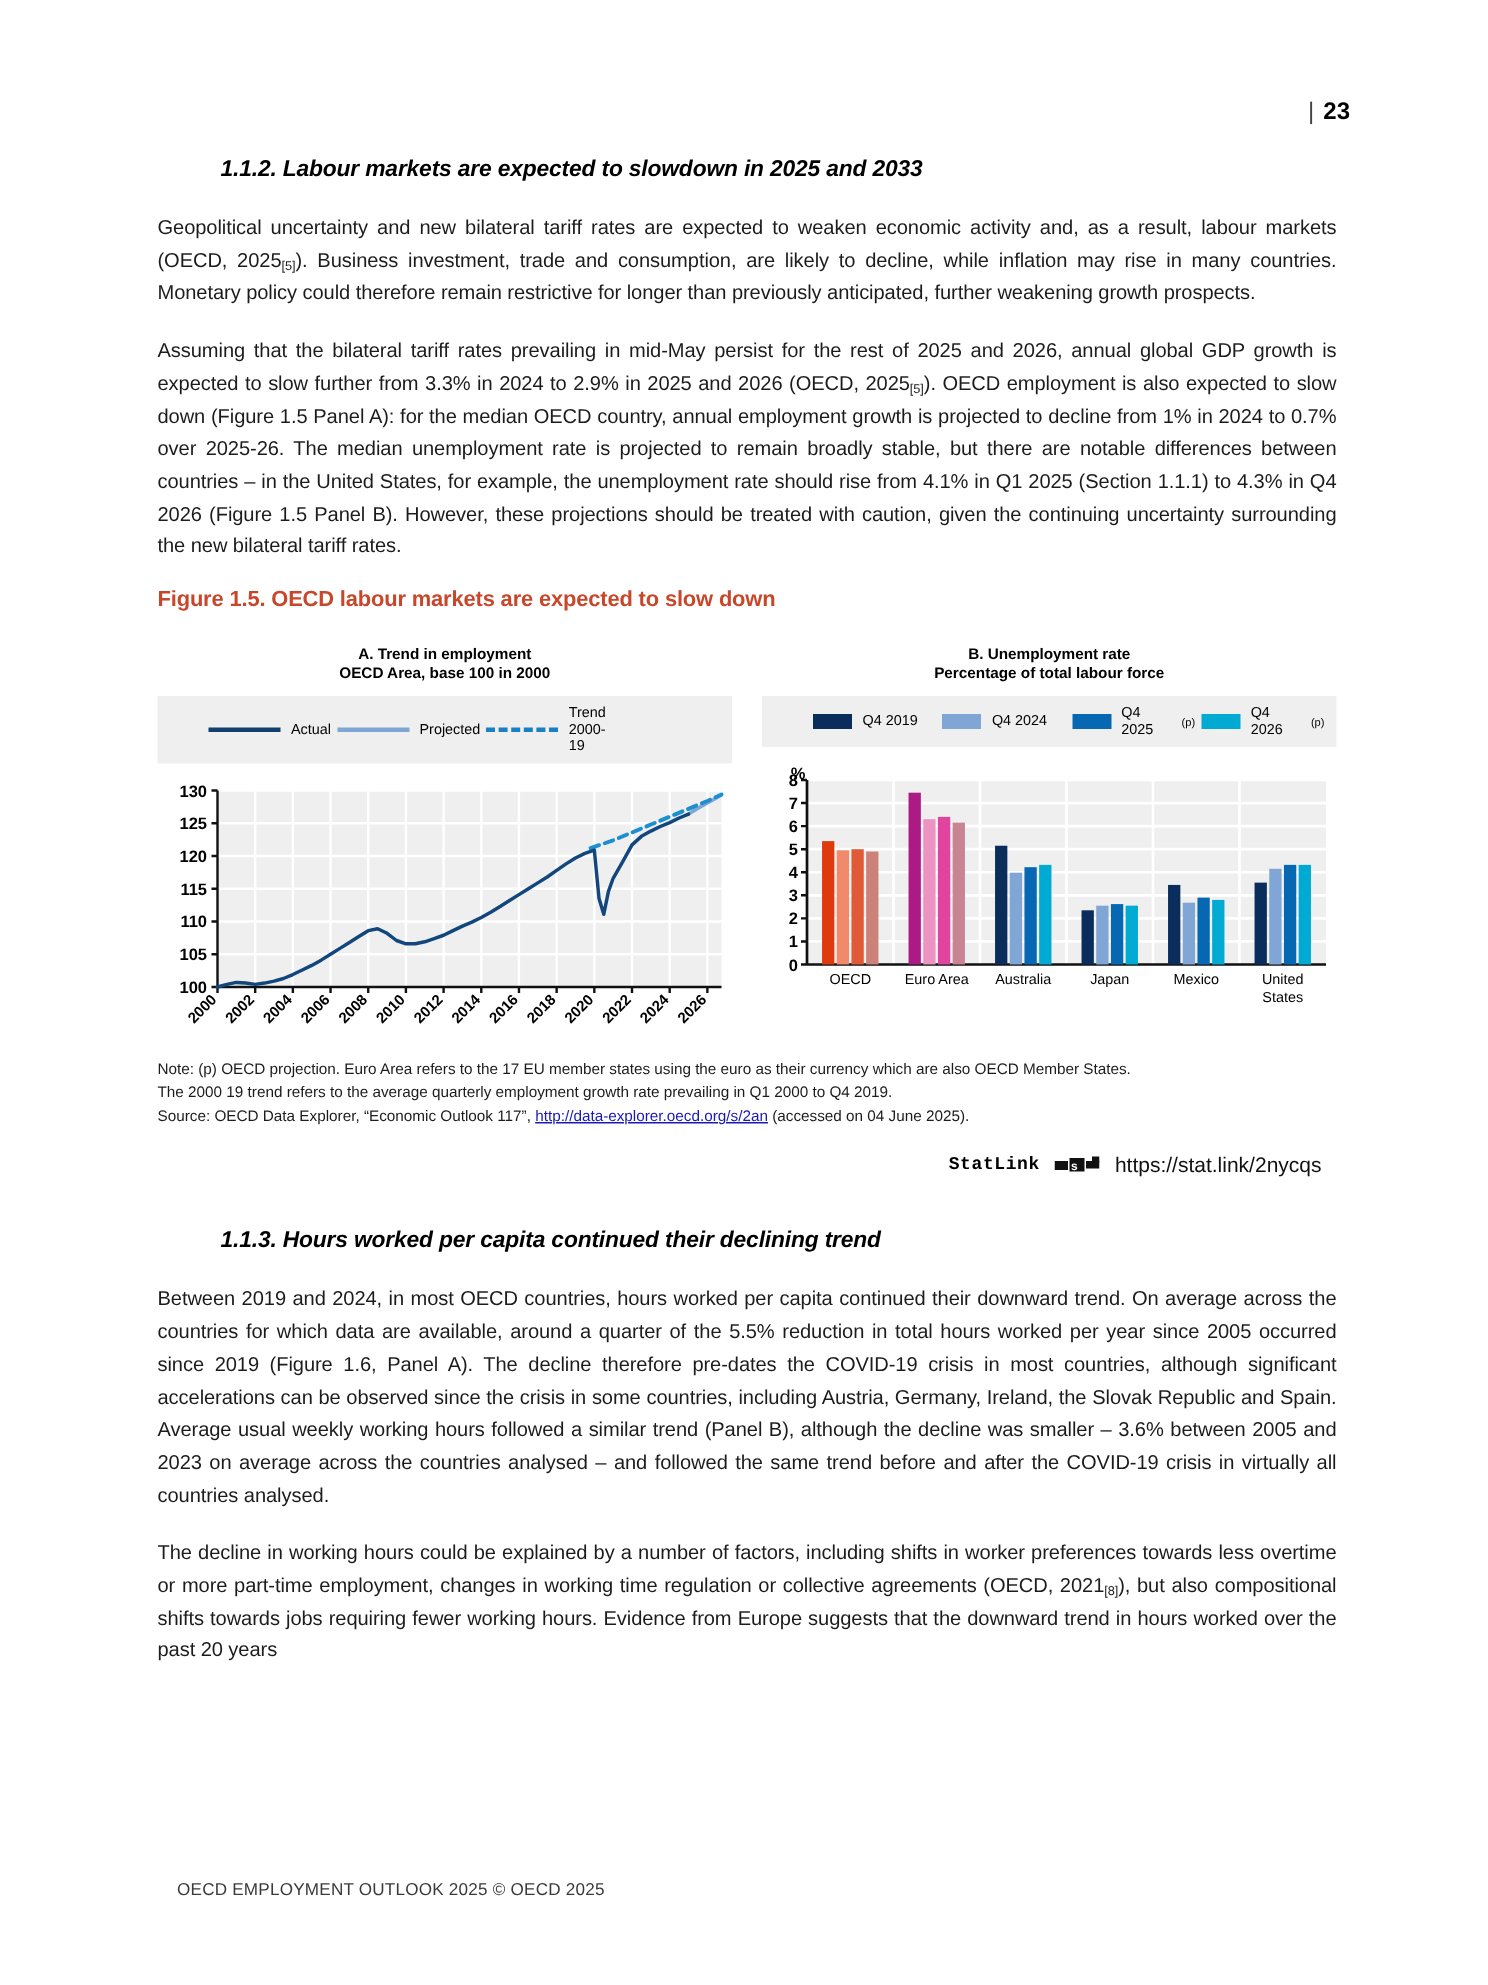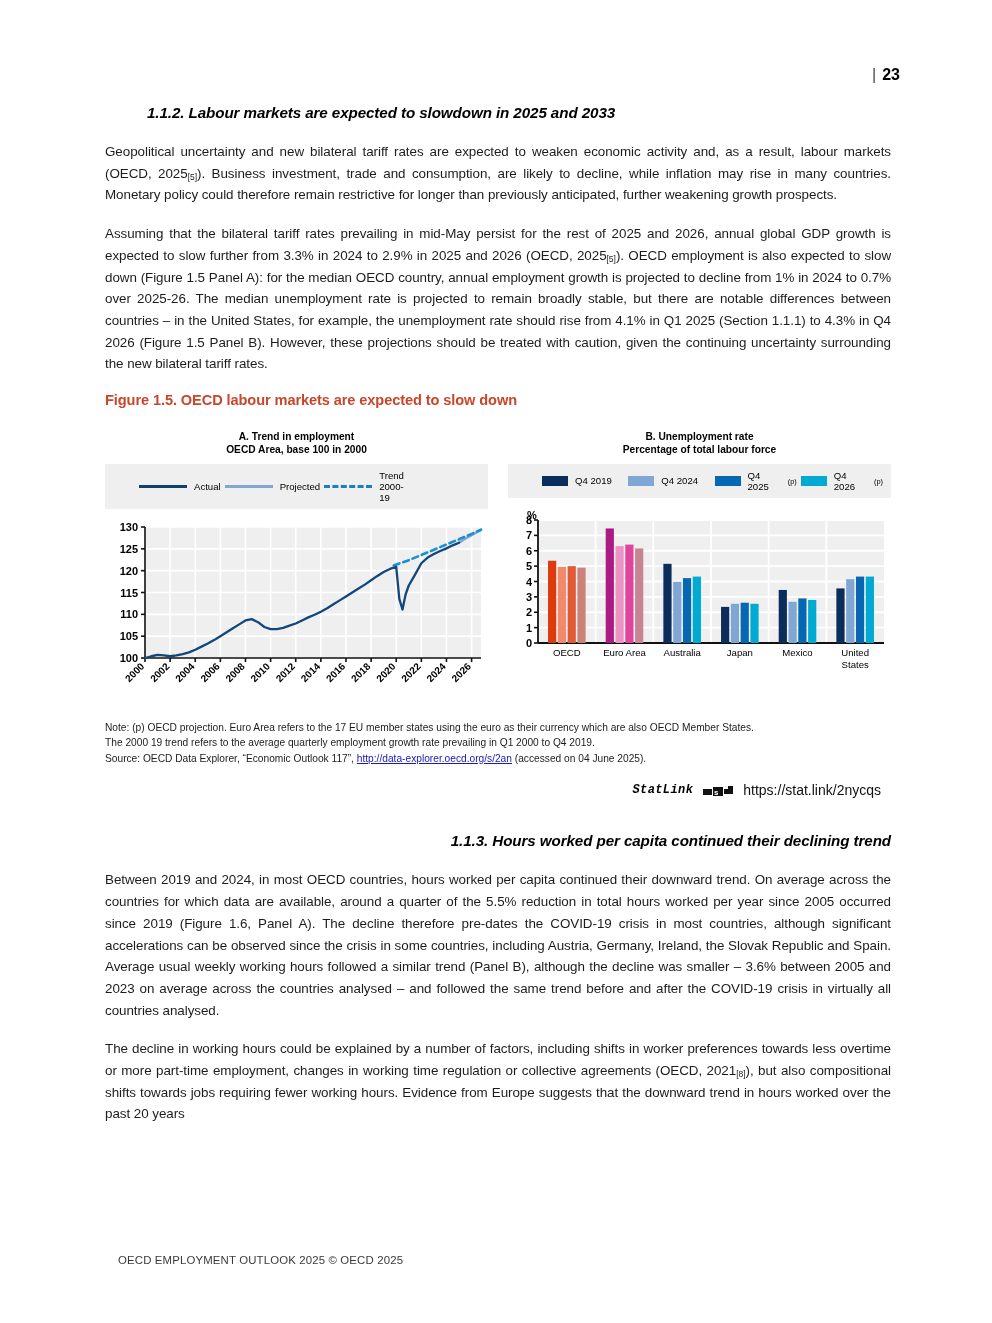--- a/index.html
+++ b/index.html
@@ -45,21 +45,21 @@
 
   h2.section-heading {
     font-size: 15.2px;
     font-weight: bold;
     font-style: italic;
     margin: 0 0 20px 0;
     padding-left: 42px;
     color: #000;
     letter-spacing: -0.1px;
   }
-  h2.section-heading.second { margin-top: 0; text-align: right; }
+  h2.section-heading.second { margin-top: 0; }
 
   p.body-text {
     font-size: 13.4px;
     line-height: 1.62;
     text-align: justify;
     margin: 0 0 17px 0;
     color: #1c1c1c;
     letter-spacing: -0.05px;
   }
   p.body-text sub {
@@ -127,38 +127,36 @@
   
   .chart-wrap { position: relative; }
   svg.chart { display:block; }
 
   .axis-text { font-family:"Liberation Sans", sans-serif; font-size:11px; fill:#000; font-weight:bold; }
   .axis-text-sm { font-family:"Liberation Sans", sans-serif; font-size:9.6px; fill:#000; }
   .axis-text-rot { font-family:"Liberation Sans", sans-serif; font-size:10px; fill:#000; font-weight:bold; }
 
   
   .notes {
-    margin-top: 14px;
     font-size: 10.2px;
     line-height: 1.52;
     color: #1c1c1c;
   }
   .notes a { color:#1a1ab4; text-decoration: underline; }
 
   .statlink-row {
     margin-top: 16px;
     display: flex;
     align-items: center;
     justify-content: flex-end;
     gap: 10px;
     padding-right: 10px;
   }
   .statlink-word {
     font-family: "Liberation Mono", monospace;
-    font-style: italic;
     font-weight: bold;
     font-size: 12px;
     letter-spacing: 0.4px;
     color:#000;
   }
   .statlink-url { font-size: 14px; color:#111; }
   .statlink-glyph {
     display:inline-block;
     width: 30px; height: 13px;
     position: relative;

